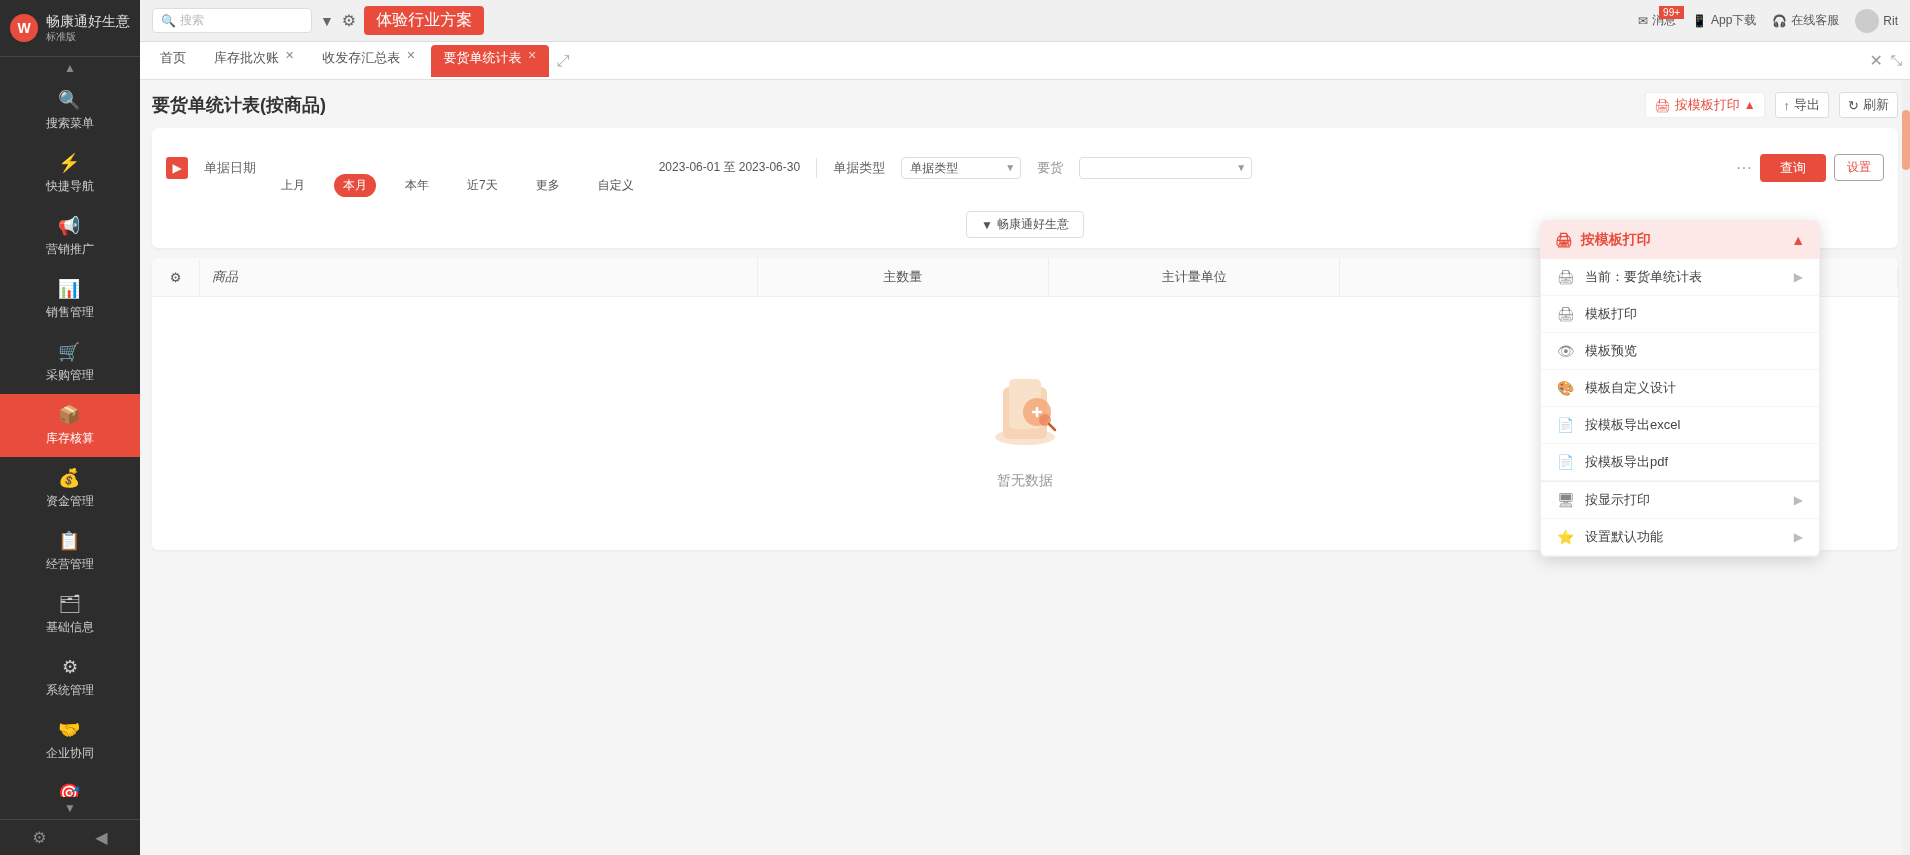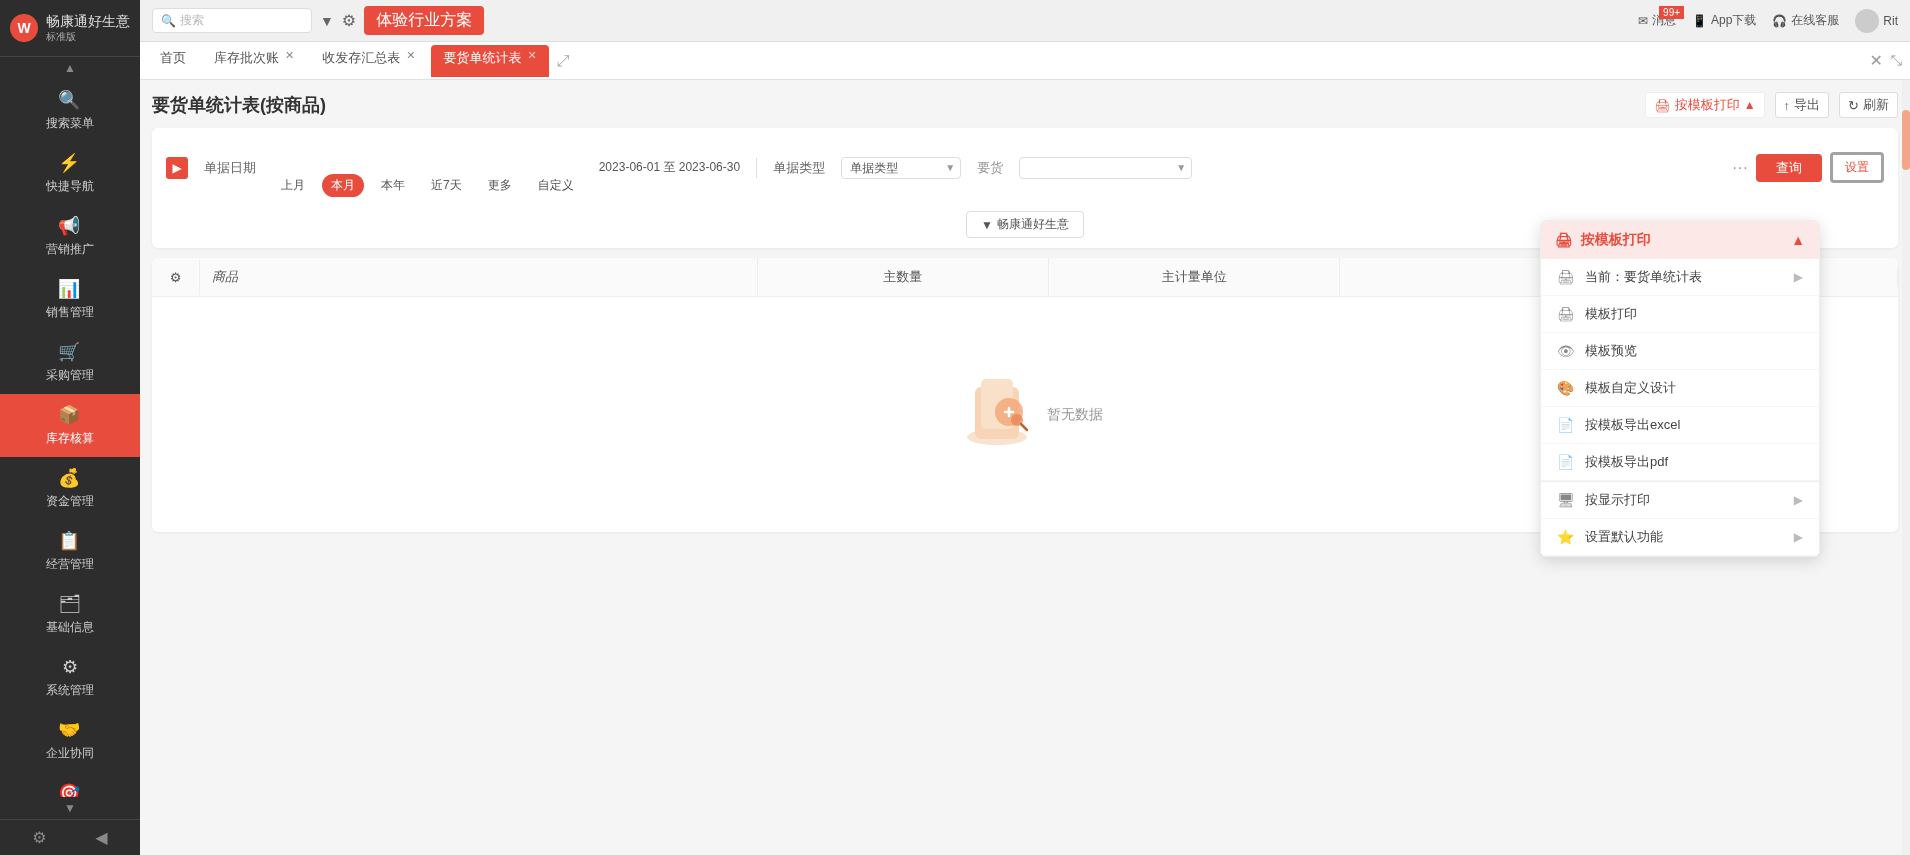--- a/index.html
+++ b/index.html
@@ -50,41 +50,41 @@
     .page-actions { display: flex; align-items: center; gap: 10px; }
     .btn-print { color: #e84c3d; font-size: 13px; cursor: pointer; display: flex; align-items: center; gap: 4px; border: 1px solid #eee; padding: 3px 8px; background: white; border-radius: 3px; }
     .btn-export { color: #555; font-size: 13px; cursor: pointer; display: flex; align-items: center; gap: 4px; }
     .btn-refresh { color: #555; font-size: 13px; cursor: pointer; display: flex; align-items: center; gap: 4px; }
     .btn-up { color: #e84c3d; font-size: 12px; cursor: pointer; }
 
     
     .filter-card { background: white; border-radius: 6px; padding: 10px 14px; margin-bottom: 10px; box-shadow: 0 1px 3px rgba(0,0,0,0.06); }
     .filter-row { display: flex; align-items: center; gap: 16px; flex-wrap: wrap; }
     .filter-label { color: #666; font-size: 13px; white-space: nowrap; }
-    .filter-dates { display: flex; align-items: center; gap: 8px; margin-top: 36px; }
+    .filter-dates { display: flex; align-items: center; gap: 20px; margin-top: 36px; }
     .date-btn { padding: 2px 8px; font-size: 12px; color: #555; cursor: pointer; border-radius: 3px; border: 1px solid transparent; }
     .date-btn.active { background: #e84c3d; color: white; border-radius: 12px; }
     .date-range { color: #555; font-size: 12px; }
     .filter-divider { width: 1px; height: 20px; background: #e0e0e0; }
     .filter-select { border: 1px solid #ddd; border-radius: 4px; padding: 3px 24px 3px 8px; font-size: 12px; color: #555; background: white; cursor: pointer; appearance: none; position: relative; min-width: 120px; }
     .filter-select-wrap { position: relative; display: inline-flex; align-items: center; }
     .filter-select-wrap::after { content: "▼"; position: absolute; right: 6px; font-size: 10px; color: #999; pointer-events: none; }
     .filter-input { border: 1px solid #ddd; border-radius: 4px; padding: 3px 8px; font-size: 12px; color: #555; min-width: 120px; }
     .expand-more { display: flex; align-items: center; gap: 4px; color: #555; font-size: 12px; cursor: pointer; padding: 4px 14px; border: 1px solid #ddd; border-radius: 4px; background: white; margin-top: 6px; }
     .btn-query { background: #e84c3d; color: white; border: none; border-radius: 4px; padding: 5px 20px; font-size: 13px; cursor: pointer; }
-    .btn-setting { border: 3px solid #a3a3a3; color: #e84c3d; background: white; border-radius: 4px; padding: 4px 12px; font-size: 12px; cursor: pointer; }
+    .btn-setting { border: 1px solid #a3a3a3; color: #e84c3d; background: white; border-radius: 4px; padding: 4px 12px; font-size: 12px; cursor: pointer; }
     .more-dots { color: #999; font-size: 16px; cursor: pointer; }
 
     
     .table-card { background: white; border-radius: 6px; padding: 0; box-shadow: 0 1px 3px rgba(0,0,0,0.06); overflow: hidden; }
     .table-header { display: flex; align-items: center; background: #fafafa; border-bottom: 1px solid #eee; padding: 0; }
     .th { padding: 10px 12px; font-size: 13px; color: #555; font-weight: normal; border-right: 1px solid #eee; flex: 1; text-align: center; }
     .th:first-child { flex: 0 0 48px; }
     .th:nth-child(2) { flex: 2; }
-    .table-body { min-height: 200px; display: flex; flex-direction: row; align-items: center; justify-content: center; padding: 60px 0; }
+    .table-body { min-height: 200px; display: flex; flex-direction: column; align-items: center; justify-content: center; padding: 60px 0; }
     .empty-text { color: #999; font-size: 14px; }
 
     
     .dropdown-popup { position: absolute; top: 140px; right: 90px; width: 280px; background: white; border-radius: 6px; box-shadow: 0 4px 16px rgba(0,0,0,0.15); z-index: 100; border: 1px solid #eee; overflow: hidden; }
     .dropdown-popup-header { background: #fde8e8; display: flex; align-items: center; justify-content: space-between; padding: 10px 14px; }
     .dropdown-popup-title { display: flex; align-items: center; gap: 8px; color: #e84c3d; font-size: 14px; font-weight: bold; }
     .dropdown-popup-up { color: #e84c3d; cursor: pointer; font-size: 14px; }
     .dropdown-item { display: flex; align-items: center; gap: 10px; padding: 9px 16px; font-size: 13px; color: #444; cursor: pointer; border-bottom: 1px solid #f5f5f5; }
     .dropdown-item-icon { font-size: 14px; color: #888; width: 18px; text-align: center; }
     .dropdown-item-label { flex: 1; }

